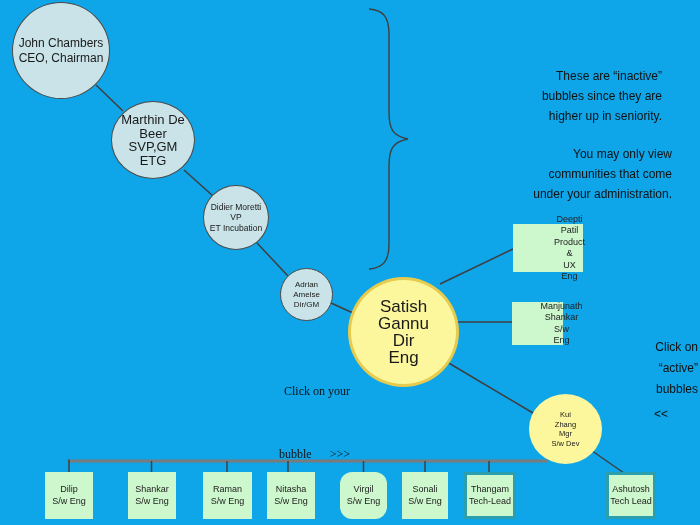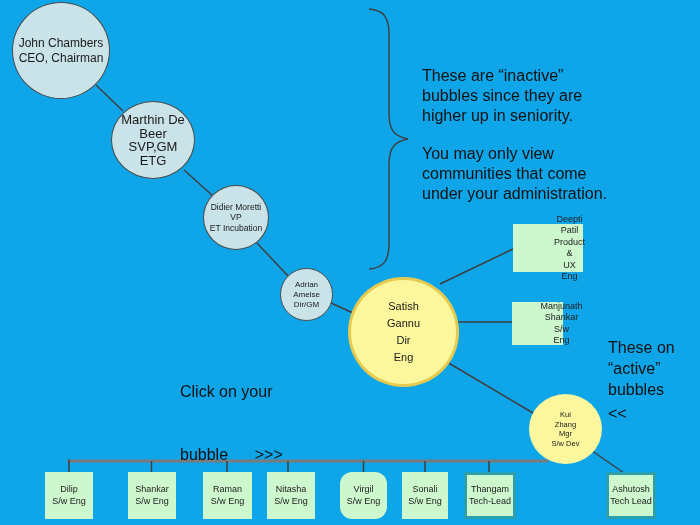--- a/index.html
+++ b/index.html
@@ -32,21 +32,21 @@
     background: var(--inactive-fill, #c9e3e8);
     border: 1.5px solid #4a4a4a;
   }
   .bubble.active { background: var(--active-fill, #fcf79c); }
   .bubble.ring { border: 3px solid var(--active-border, #e7cb4f); }
 
   .b-john    { left: 12px;  top: 2px;   width: 98px;  height: 97px;  font-size: 12px;   line-height: 15px; }
   .b-marthin { left: 111px; top: 101px; width: 84px;  height: 78px;  font-size: 13px; line-height: 13.5px; }
   .b-didier  { left: 203px; top: 185px; width: 66px;  height: 65px;  font-size: 8.5px;  line-height: 10.5px; }
   .b-adrian  { left: 280px; top: 268px; width: 53px;  height: 53px;  font-size: 8px;    line-height: 10px; }
-  .b-satish  { left: 348px; top: 277px; width: 111px; height: 110px; font-size: 11px;   line-height: 17px; }
+  .b-satish  { left: 348px; top: 277px; width: 111px; height: 110px; font-size: 17px;   line-height: 17px; }
   .b-kui     { left: 529px; top: 394px; width: 73px;  height: 70px;  font-size: 7.5px;  line-height: 9.5px; }
 
   .gbox {
     position: absolute;
     background: var(--box-fill, #cdf7cc);
     display: flex;
     flex-direction: column;
     align-items: center;
     justify-content: center;
     text-align: center;
@@ -63,28 +63,29 @@
   .x-shankar  { left: 128px; top: 472px; width: 48px; height: 47px; }
   .x-raman    { left: 203px; top: 472px; width: 49px; height: 47px; }
   .x-nitasha  { left: 267px; top: 472px; width: 48px; height: 47px; }
   .x-virgil   { left: 340px; top: 472px; width: 47px; height: 47px; border-radius: 12px; }
   .x-sonali   { left: 402px; top: 472px; width: 46px; height: 47px; }
   .x-thangam  { left: 464px; top: 472px; width: 52px; height: 47px; }
   .x-ashutosh { left: 606px; top: 472px; width: 50px; height: 47px; }
 
   .note {
     position: absolute;
-    font-size: 16px;
+    font-size: 12px;
     line-height: 20px;
     color: #111;
+    text-align: right;
   }
   .note span { display: block; }
   .n-inactive { left: 422px; top: 66px;  width: 240px; }
   .n-admin    { left: 422px; top: 144px; width: 250px; }
-  .n-clickyour { left: 180px; top: 339px; width: 150px; line-height: 21px; white-space: pre; }
+  .n-clickyour { left: 200px; top: 339px; width: 150px; line-height: 21px; white-space: pre; font-family: Liberation Serif, serif; }
   .n-clickactive { left: 608px; top: 337px; width: 90px; line-height: 21px; }
   .n-arrows { left: 608px; top: 404px; width: 60px; }
 </style>
 </head>
 <body>
 
 <div class="stage">
 
   <svg class="lines" viewBox="0 0 700 525">
     <line class="link" x1="96" y1="85" x2="123" y2="111"></line>
@@ -208,21 +209,21 @@
     <span>communities that come</span>
     <span>under your administration.</span>
   </div>
 
   <div class="note n-clickyour">
     <span>Click on your</span>
     <span>bubble      &gt;&gt;&gt;</span>
   </div>
 
   <div class="note n-clickactive">
-    <span>These on</span>
+    <span>Click on</span>
     <span>“active”</span>
     <span>bubbles</span>
   </div>
 
   <div class="note n-arrows">
     <span>&lt;&lt;</span>
   </div>
 
 </div>
 

